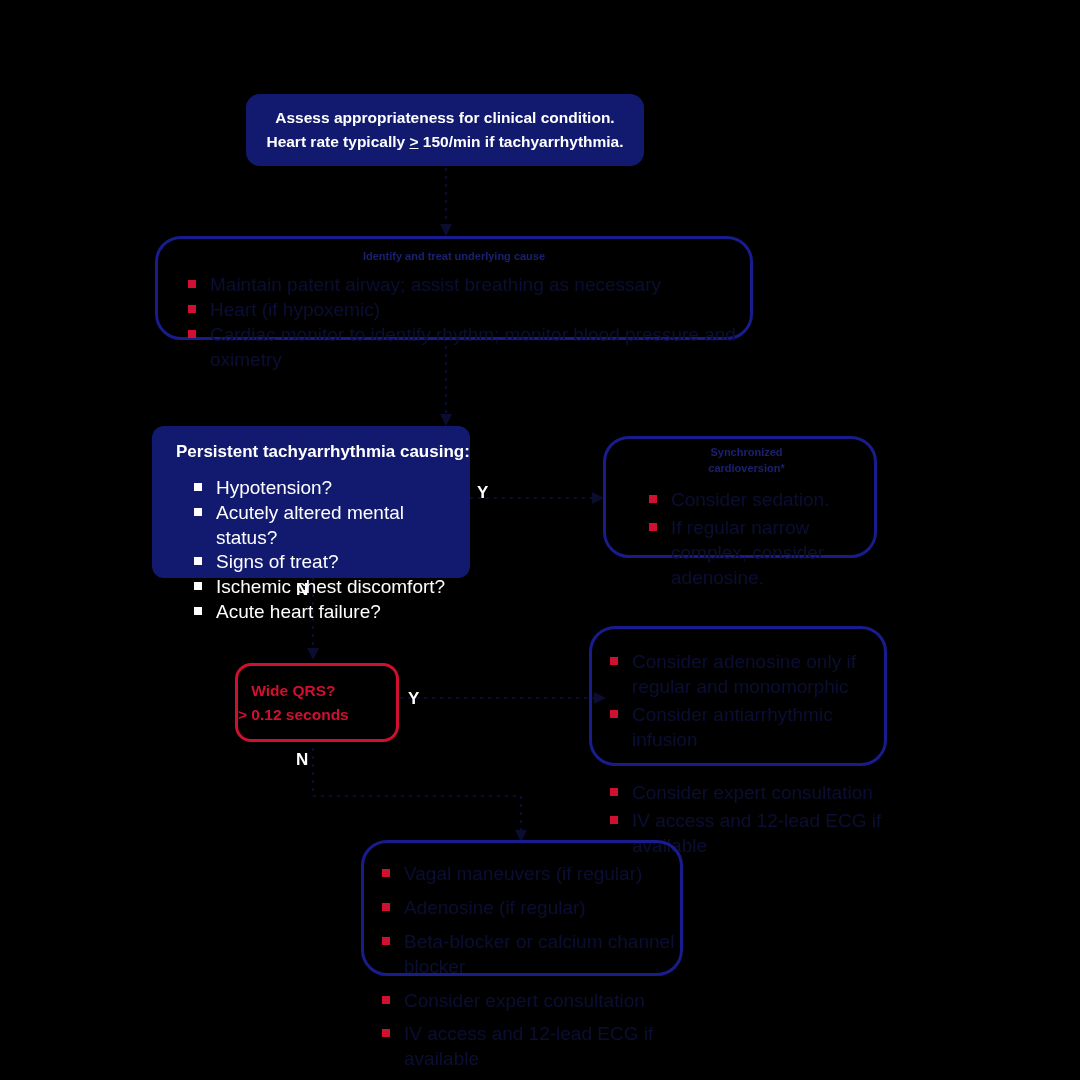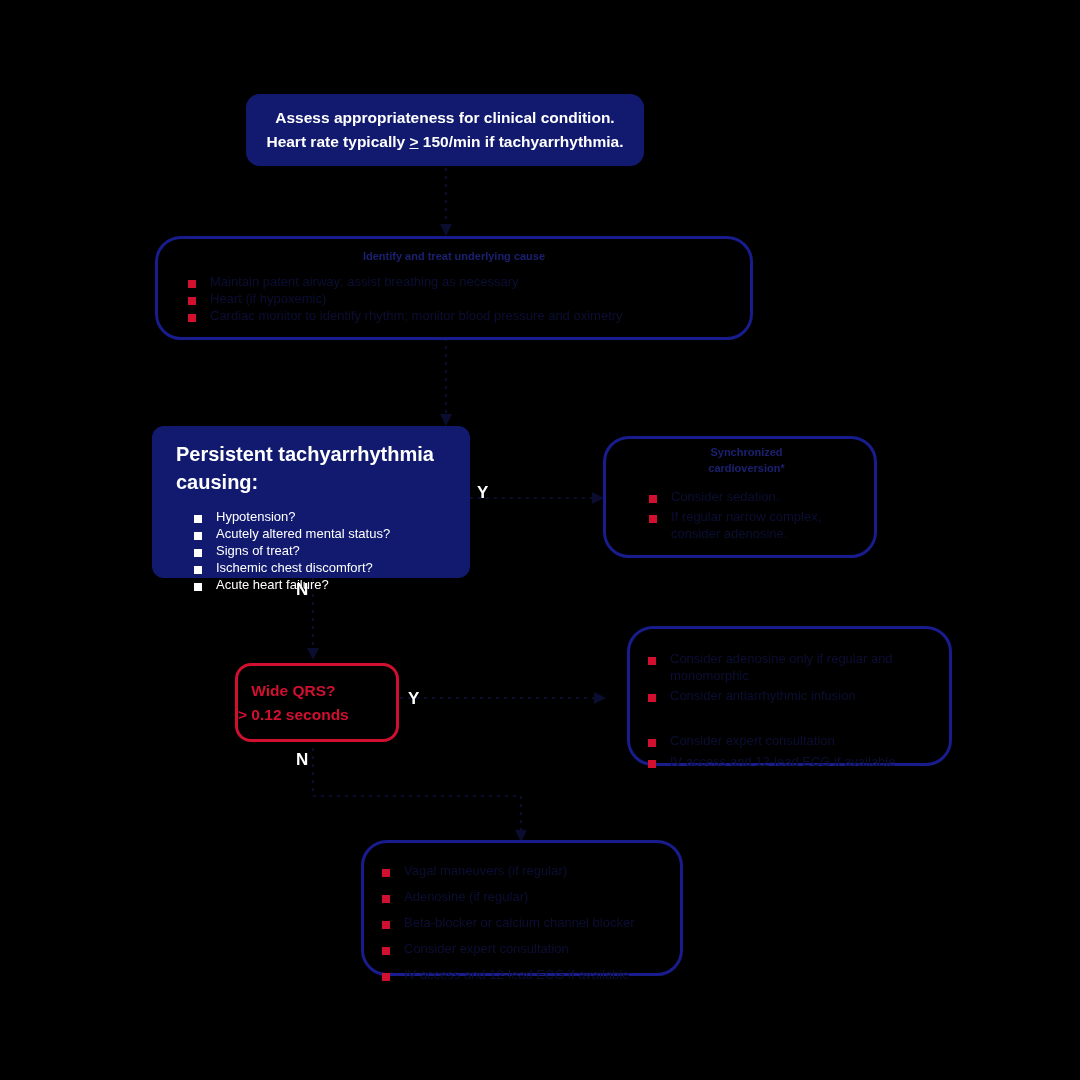--- a/index.html
+++ b/index.html
@@ -54,34 +54,34 @@
   .title-red {
     color: #d1102f;
     font-weight: bold;
     font-size: 15.5px;
     line-height: 1.5;
     text-align: center;
   }
   .heading-light {
     color: #ffffff;
     font-weight: bold;
-    font-size: 20px;
+    font-size: 17px;
     line-height: 1.4;
   }
 
   
   ul.blist {
     list-style: none;
     margin: 0;
     padding: 0;
   }
   ul.blist li {
     position: relative;
     padding-left: 22px;
-    font-size: 13px;
+    font-size: 19px;
     line-height: 1.31;
   }
   ul.blist li .sq {
     position: absolute;
     left: 0;
     top: 7px;
     width: 8px;
     height: 8px;
   }
   ul.blist.light li { color: #ffffff; }
@@ -193,21 +193,21 @@
     </ul>
   </div>
 
   <div class="node outlined-red" style="left:235px; top:663px; width:164px; height:79px; display:flex; align-items:center; justify-content:flex-start;">
     <div class="title-red">
       <div>Wide QRS?</div>
       <div>&gt; 0.12 seconds</div>
     </div>
   </div>
 
-  <div class="node outlined" style="left:627px; top:626px; width:325px; height:140px;">
+  <div class="node outlined" style="left:589px; top:626px; width:298px; height:140px;">
     <ul class="blist dark" style="margin:21px 0 0 18px;">
       <li><span class="sq"></span><span>Consider adenosine only if regular and monomorphic</span></li>
       <li style="margin-top:3px;"><span class="sq"></span><span>Consider antiarrhythmic infusion</span></li>
       <li style="margin-top:28px;"><span class="sq"></span><span>Consider expert consultation</span></li>
       <li style="margin-top:4px;"><span class="sq"></span><span>IV access and 12-lead ECG if available</span></li>
     </ul>
   </div>
 
   <div class="node outlined" style="left:361px; top:840px; width:322px; height:136px;">
     <ul class="blist dark" style="margin:19px 0 0 18px;">

